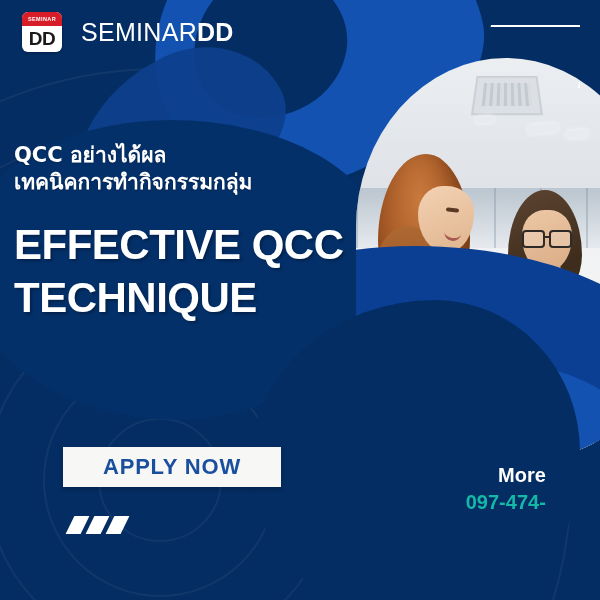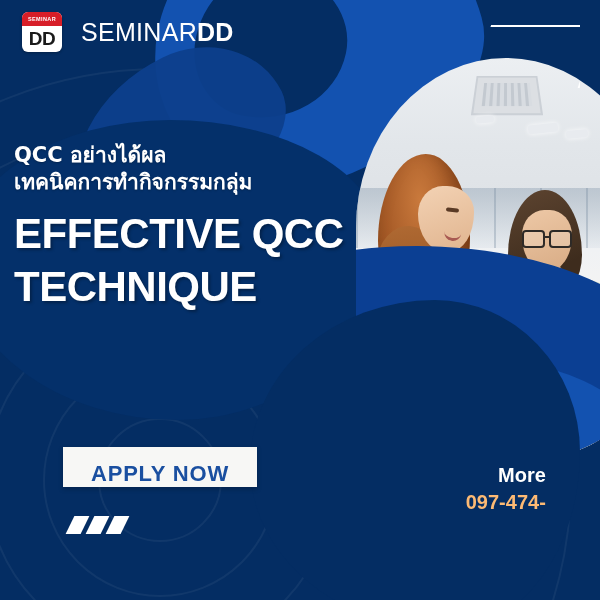--- a/index.html
+++ b/index.html
@@ -542,21 +542,21 @@
     font-family: "DejaVu Sans", "Liberation Sans", sans-serif;
     font-size: 21px;
     font-weight: bold;
     color: #ffffff;
     line-height: 1.28;
     letter-spacing: 0px;
     white-space: nowrap;
     text-shadow: 0 1px 2px rgba(0,0,0,.25);
   }
   .en-title {
-    margin-top: 16px;
+    margin-top: 27px;
     font-size: 42px;
     font-weight: 800;
     color: #ffffff;
     line-height: 1.06;
     letter-spacing: -.5px;
     white-space: nowrap;
     text-shadow: 2px 2px 3px rgba(0,0,0,.30);
   }
 
   
@@ -572,25 +572,25 @@
     letter-spacing: -.2px;
     white-space: nowrap;
     text-shadow: 1px 2px 3px rgba(0,0,0,.30);
   }
 
   
   .cta {
     position: absolute;
     left: 63px;
     top: 447px;
-    width: 194px;
+    width: 218px;
     height: 40px;
     background: #f7f7f5;
     display: flex;
-    align-items: flex-end;
+    align-items: center;
     justify-content: center;
     z-index: 20;
     cursor: pointer;
     box-shadow: 0 2px 5px rgba(0,0,0,.22);
   }
   .cta span {
     font-size: 22px;
     font-weight: 800;
     color: #1a4fa0;
     letter-spacing: .8px;
@@ -624,21 +624,21 @@
   }
   .contact .more {
     font-size: 20px;
     font-weight: 700;
     color: #ffffff;
     line-height: 1.35;
   }
   .contact .phone-no {
     font-size: 20px;
     font-weight: 800;
-    color: #fdba74;
+    color: #14b8a6;
     line-height: 1.35;
     margin-left: -70px;
   }
   .contact .site {
     font-size: 20px;
     font-weight: 800;
     color: #ffffff;
     line-height: 1.35;
     margin-left: -100px;
   }

